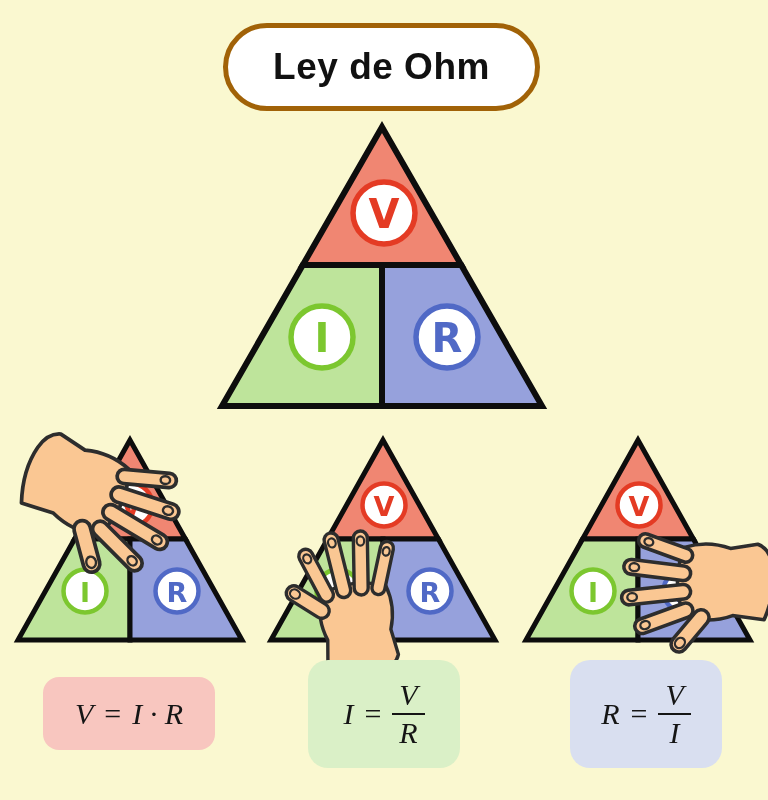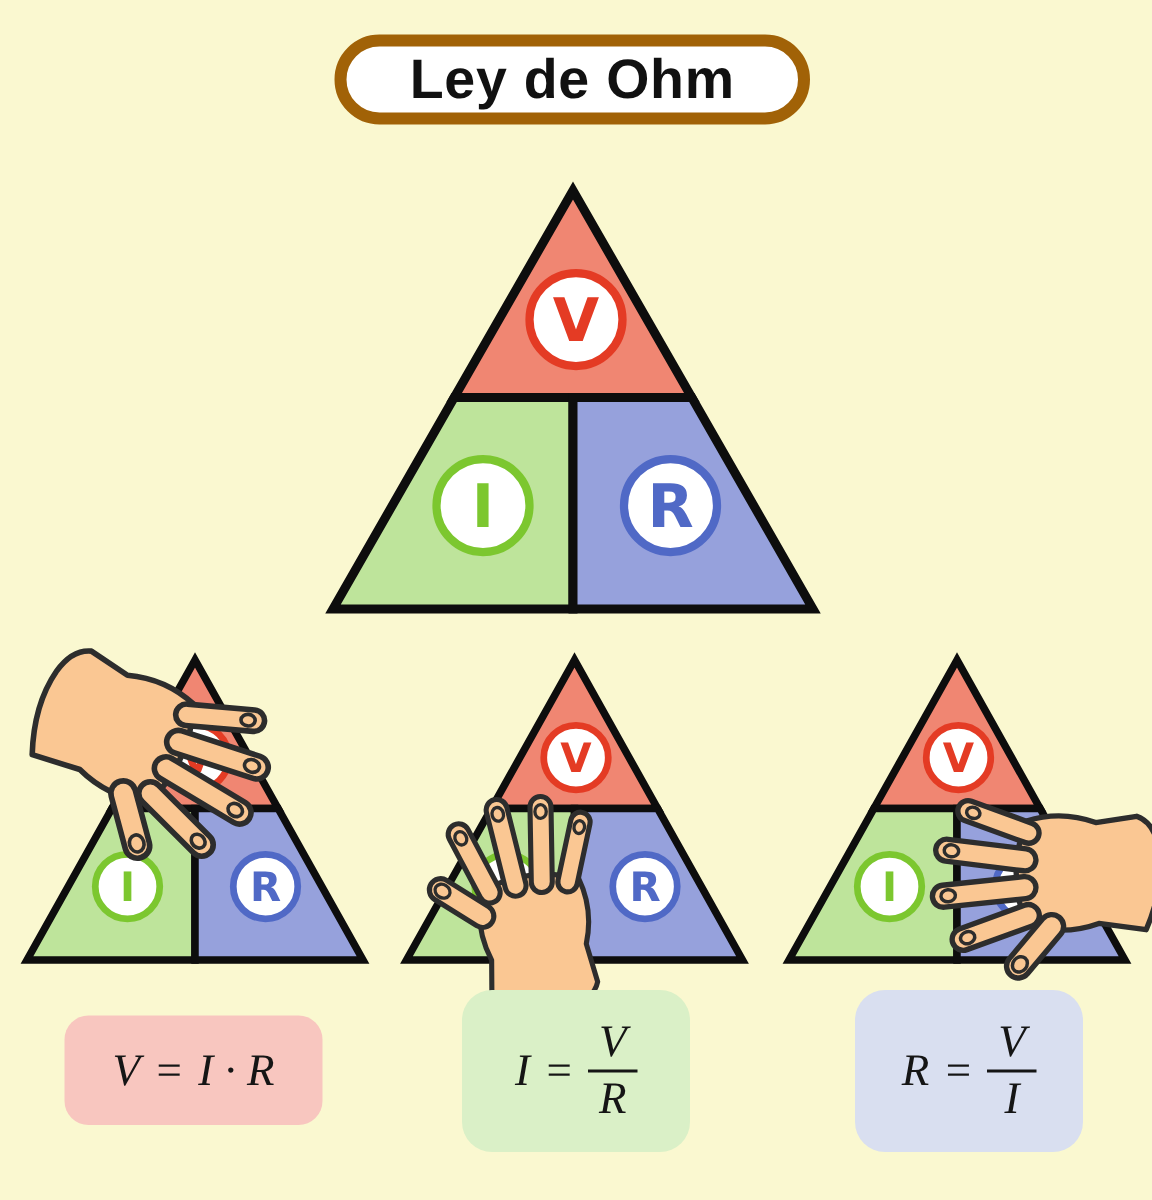--- a/index.html
+++ b/index.html
@@ -8,23 +8,23 @@
     position: relative;
     width: 768px;
     height: 800px;
     background: #FAF8D0;
     overflow: hidden;
   }
   
   .title-pill {
     position: absolute;
     left: 223px; top: 23px;
-    width: 317px; height: 60px;
+    width: 317px; height: 88px;
     background: #ffffff;
-    border: 8px solid #a16207;
+    border: 5px solid #a16207;
     border-radius: 46px;
     box-sizing: border-box;
     display: flex; align-items: center; justify-content: center;
   }
   .title-pill span {
     font-weight: bold;
     font-size: 37px;
     color: #111;
     letter-spacing: 0.5px;
   }

